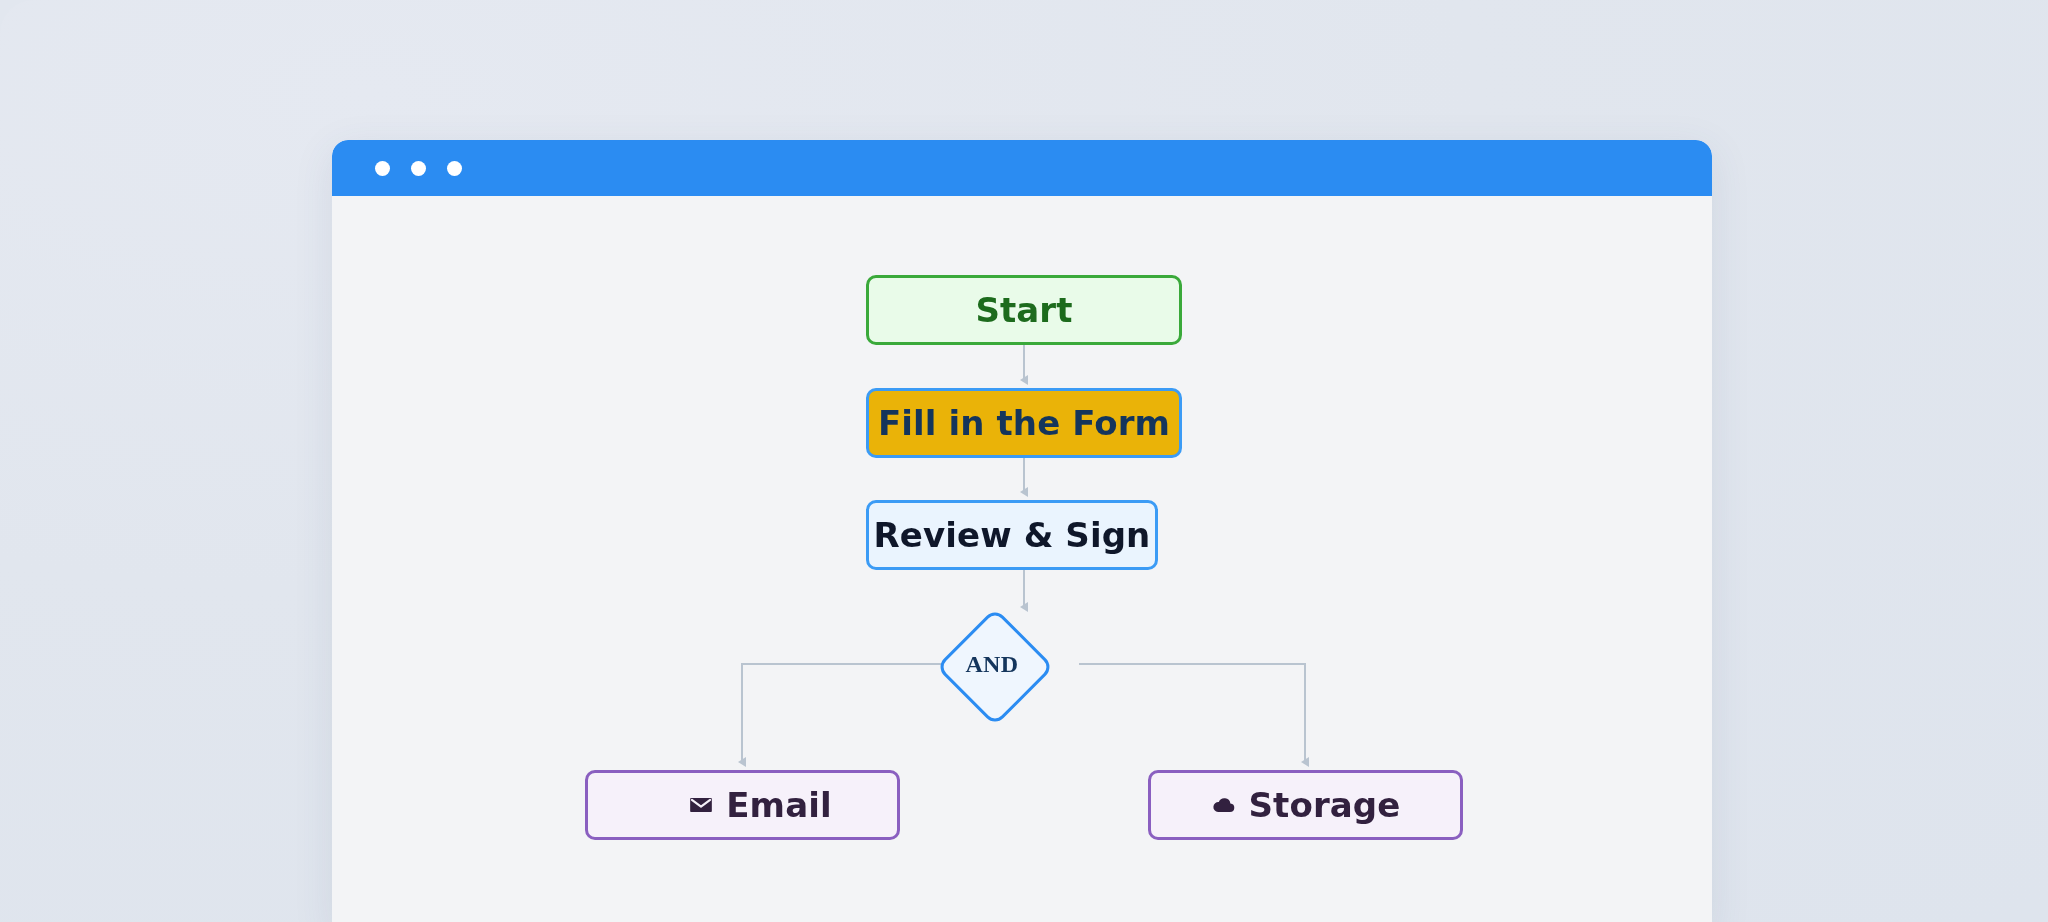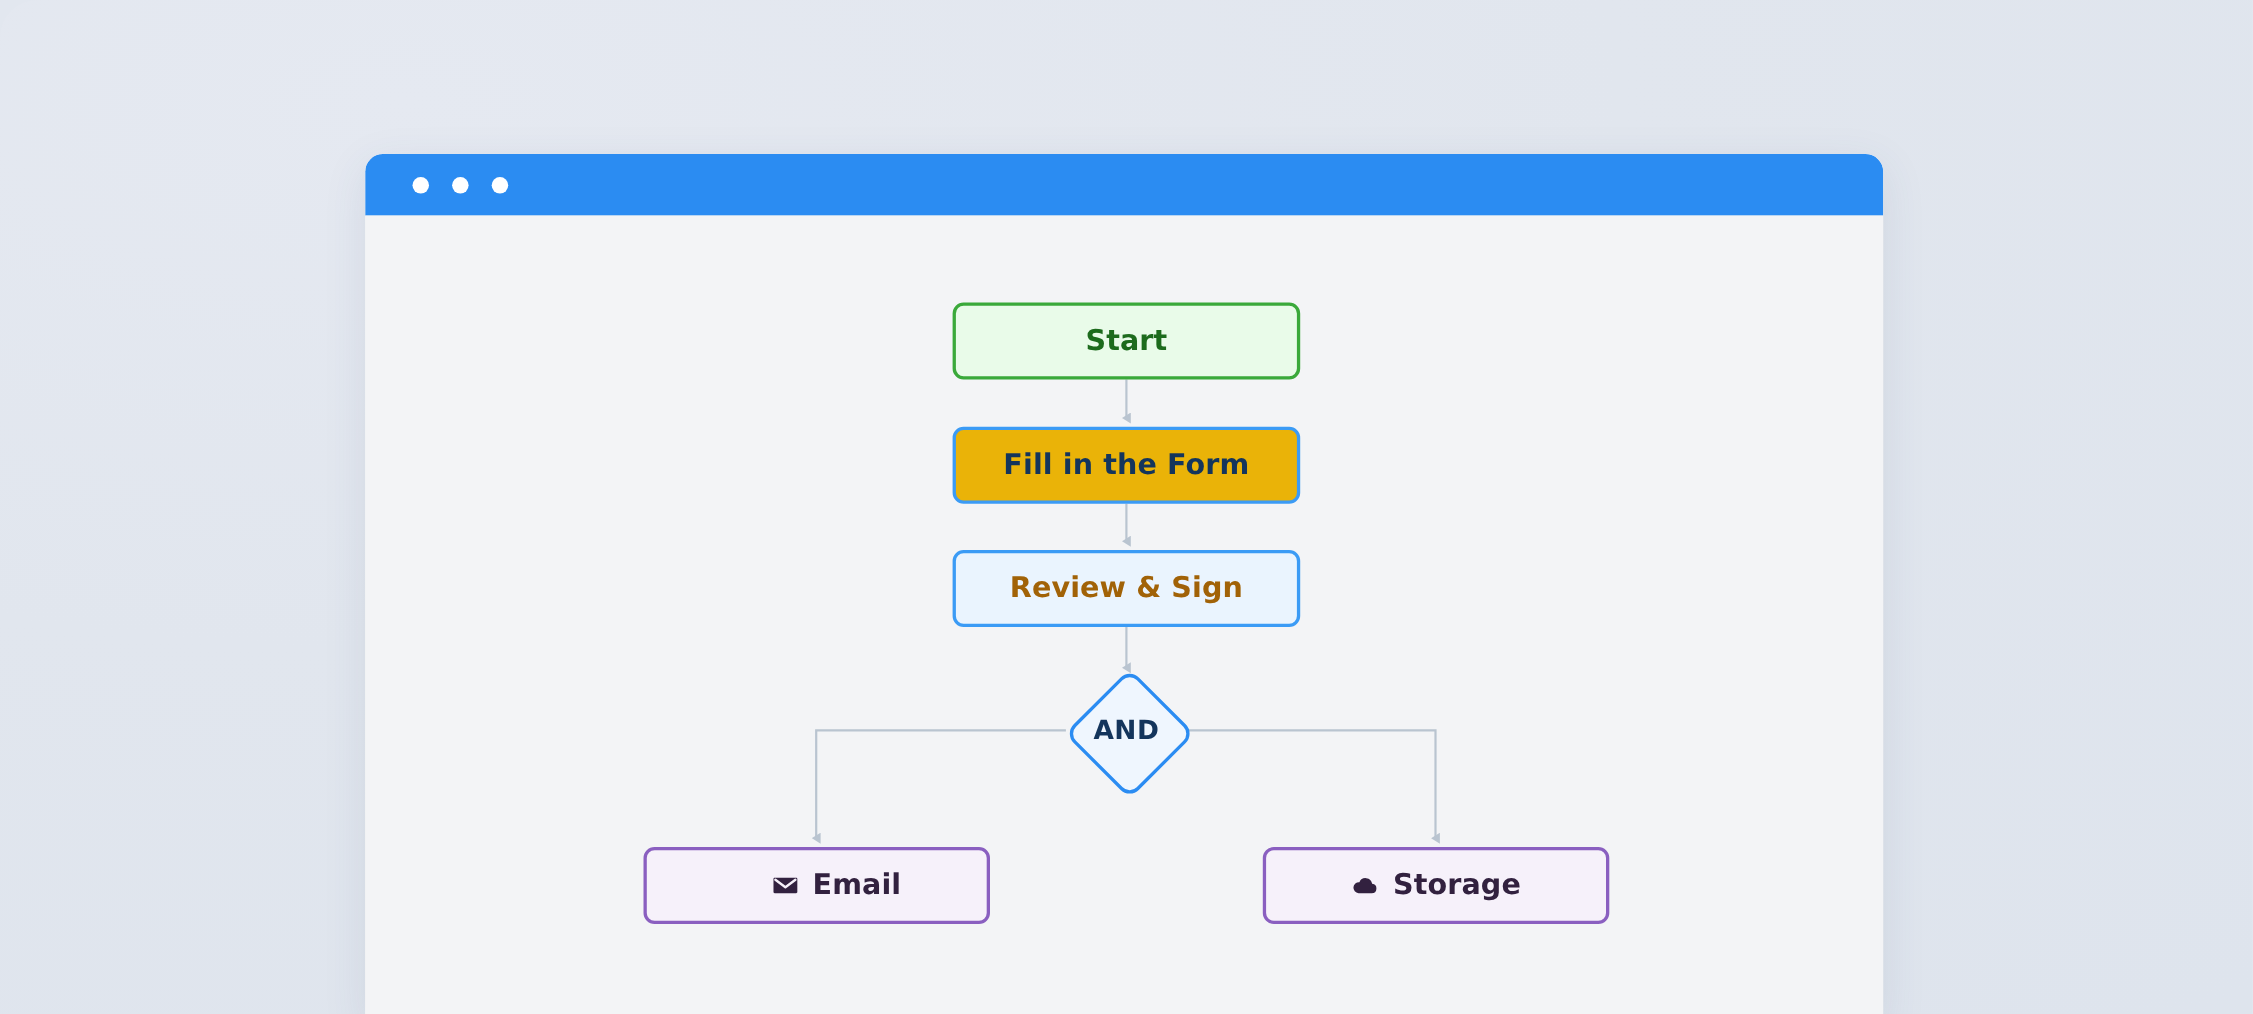--- a/index.html
+++ b/index.html
@@ -85,21 +85,21 @@
     position: absolute;
     box-sizing: border-box;
     display: flex;
     align-items: center;
     justify-content: center;
     gap: 12px;
     border-radius: 10px;
     border-width: 3px;
     border-style: solid;
     font-weight: bold;
-    font-size: 26px;
+    font-size: 34px;
     letter-spacing: 0.1px;
     white-space: nowrap;
   }
 
   .node-start {
     left: 534px;
     top: 79px;
     width: 316px;
     height: 70px;
     background: #e9fbe9;
@@ -113,25 +113,25 @@
     width: 316px;
     height: 70px;
     background: #eab308;
     border-color: #3b9bf5;
     color: #14355c;
   }
 
   .node-review {
     left: 534px;
     top: 304px;
-    width: 316px;
+    width: 292px;
     height: 70px;
     background: #eaf4fe;
     border-color: #3b9bf5;
-    color: #a16207;
+    color: #0f172a;
   }
 
   .node-email {
     left: 253px;
     top: 574px;
     width: 315px;
     height: 70px;
     background: #f6f1fa;
     border-color: #8a5fc0;
     color: #32213f;
@@ -144,24 +144,25 @@
     width: 315px;
     height: 70px;
     background: #f6f1fa;
     border-color: #8a5fc0;
     color: #32213f;
   }
 
   
   .gateway {
     position: absolute;
-    left: 637px;
+    left: 605px;
     top: 413px;
     width: 110px;
     height: 110px;
+    font-family: Liberation Serif, serif;
   }
   .gateway .diamond-shape {
     position: absolute;
     left: 50%;
     top: 50%;
     width: 78px;
     height: 78px;
     margin-left: -39px;
     margin-top: -39px;
     background: #eff6fe;

